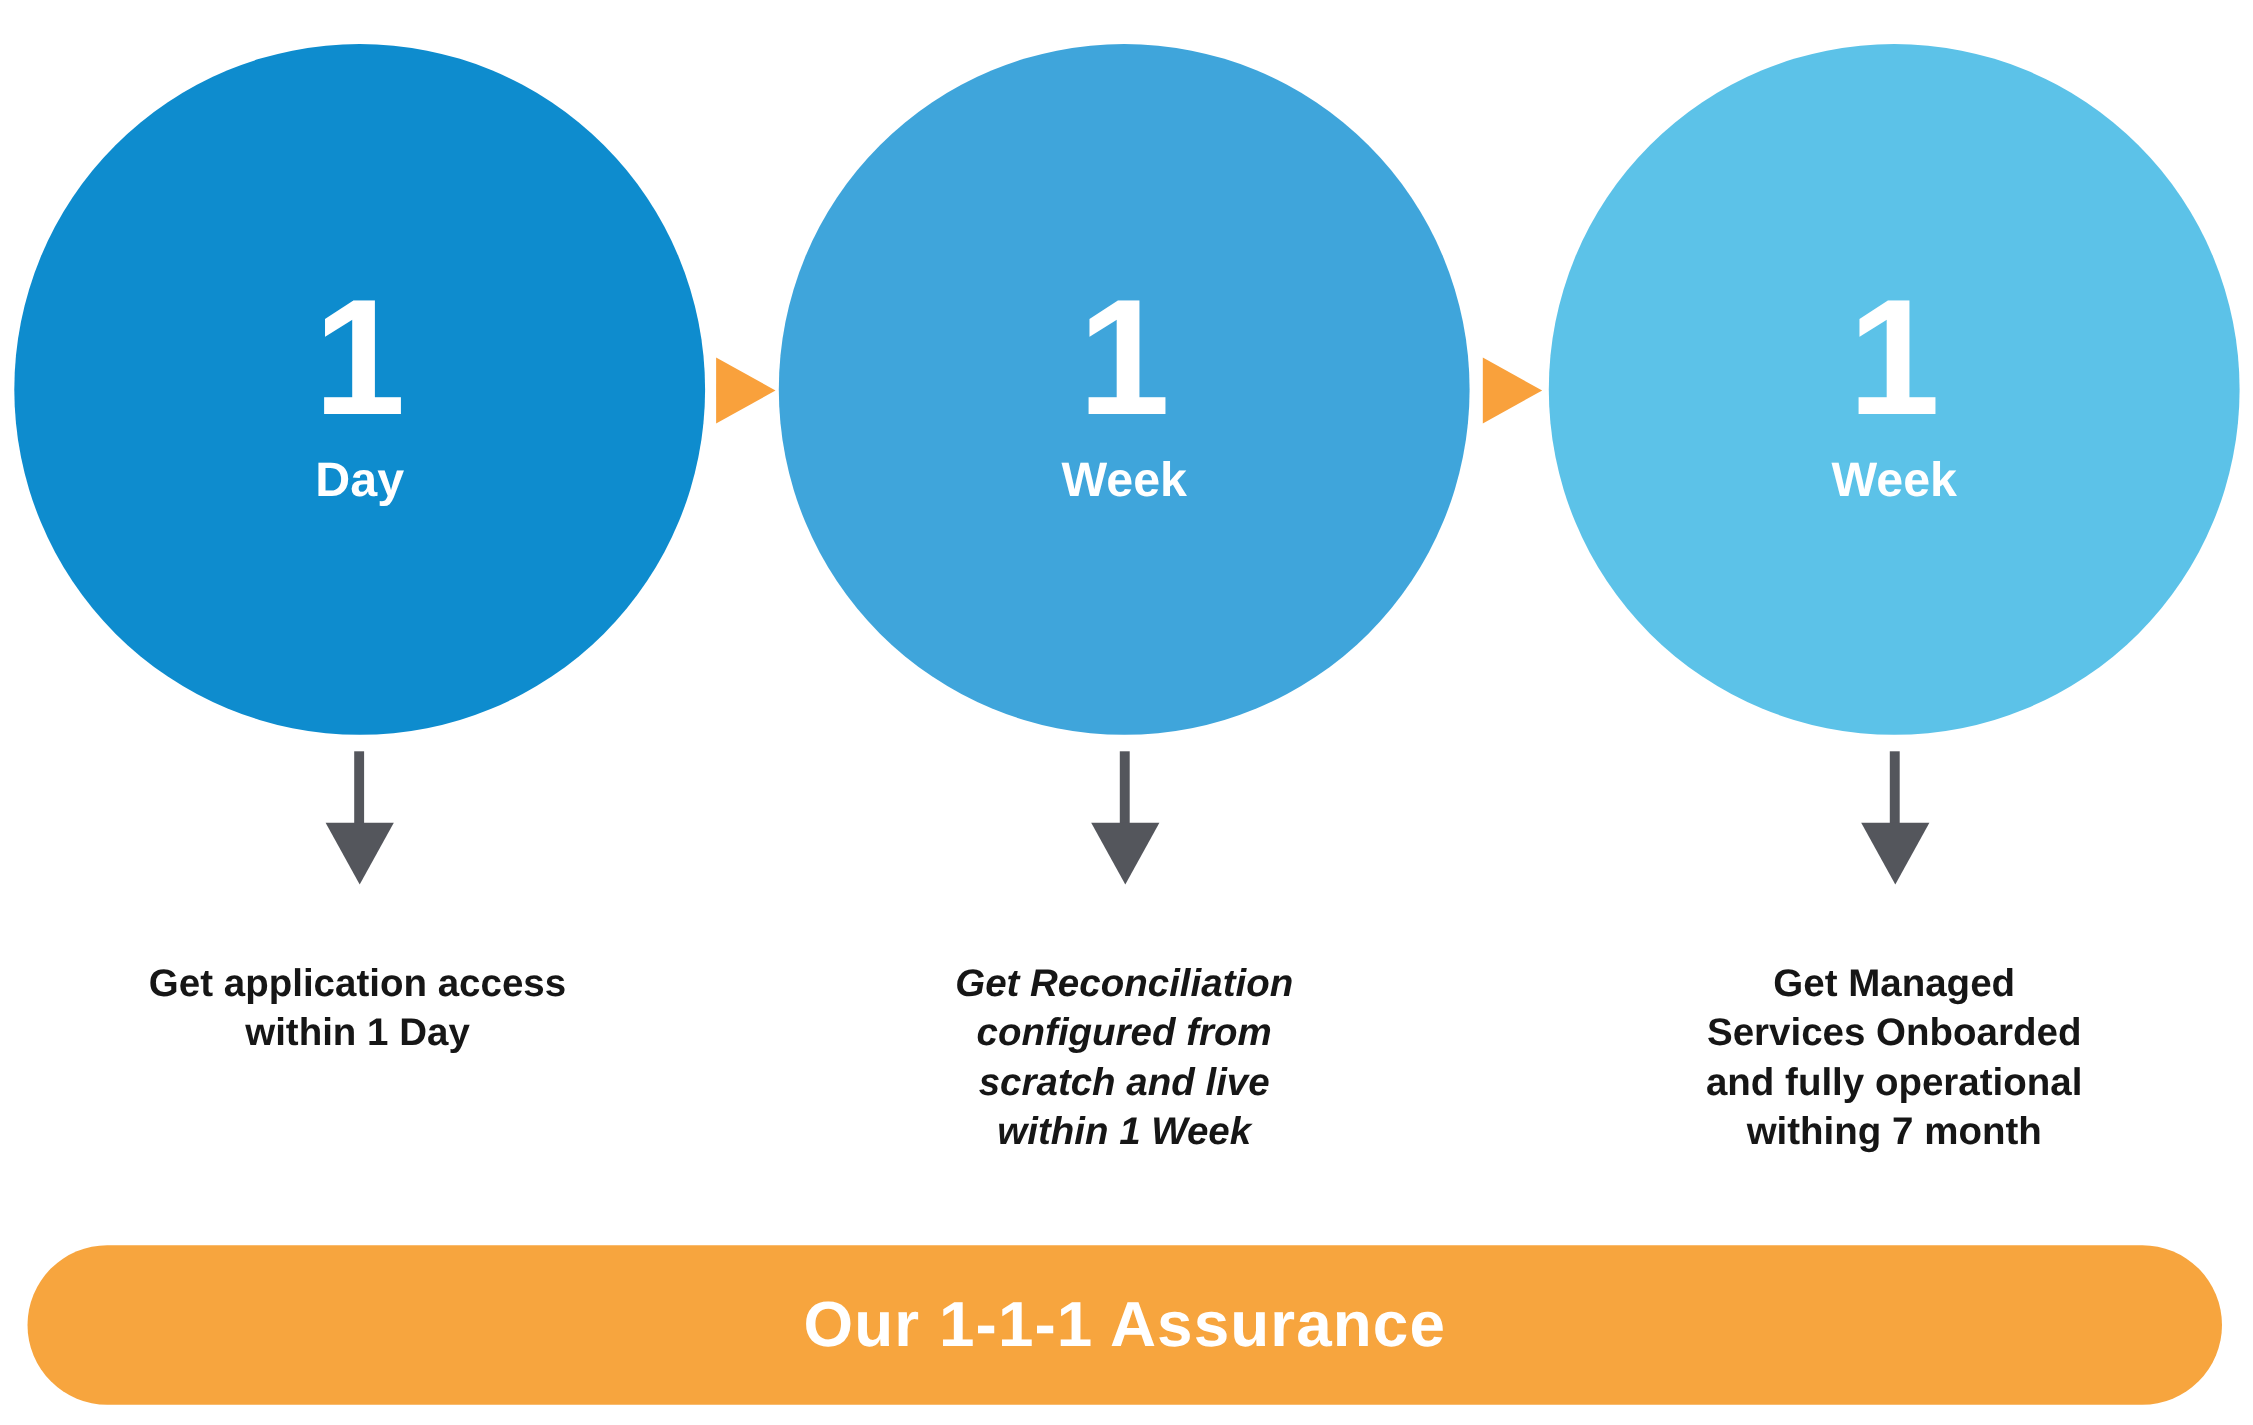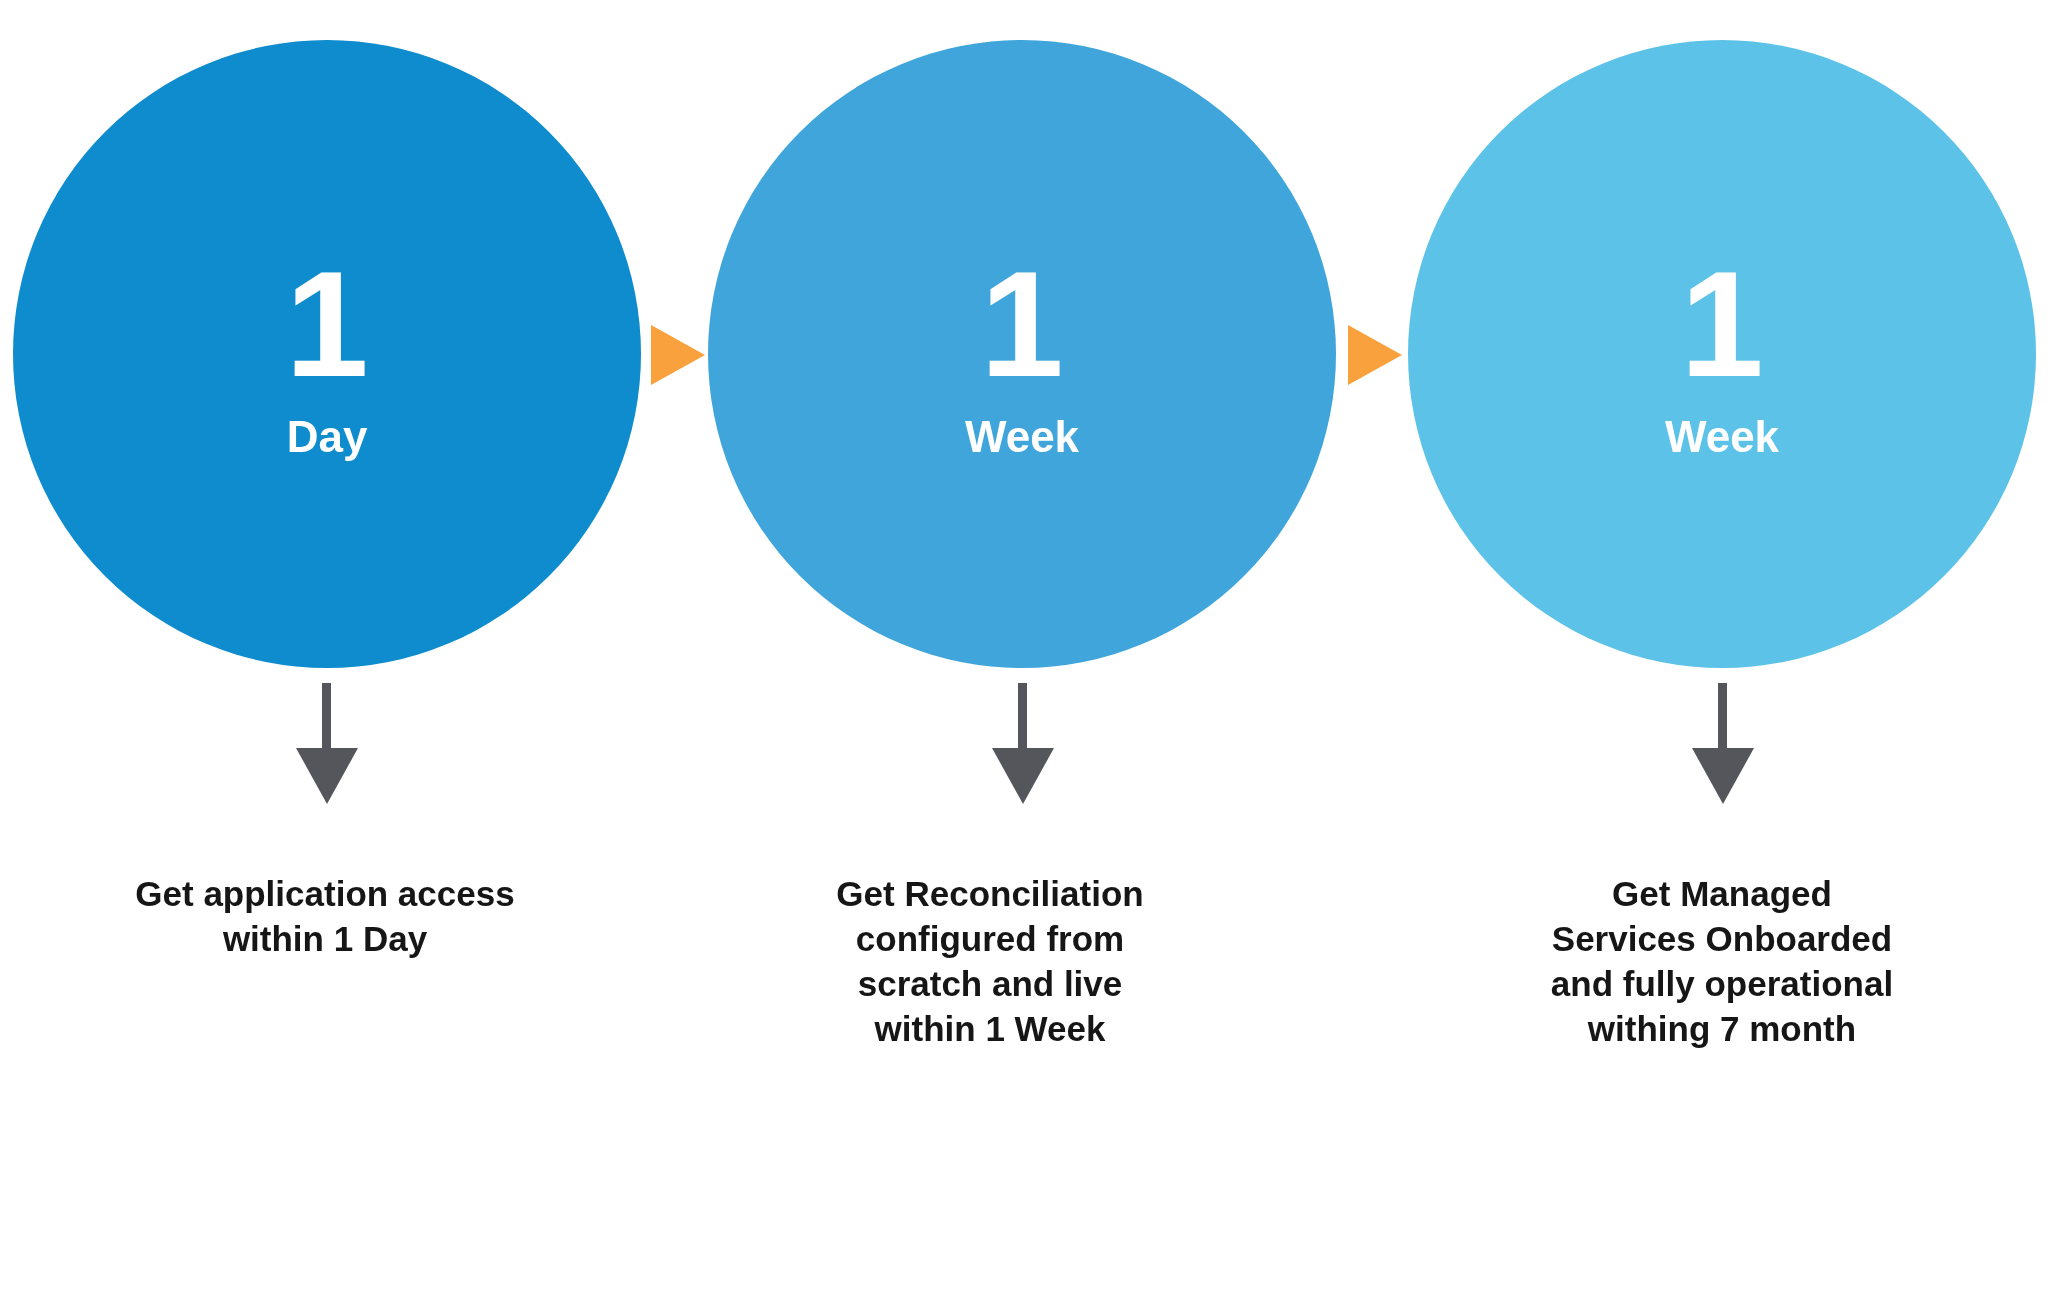--- a/index.html
+++ b/index.html
@@ -88,21 +88,21 @@
     top: 836px;
     width: 620px;
     text-align: center;
     font-size: 35px;
     font-weight: 600;
     line-height: 45px;
     color: #161616;
     white-space: pre-line;
   }
   .d0 { left: 15px; }
-  .d1 { left: 680px; }
+  .d1 { left: 712px; font-style: italic; }
   .d2 { left: 1412px; }
   
   .banner {
     position: absolute;
     left: 25px;
     top: 1132px;
     width: 1995px;
     height: 145px;
     border-radius: 74px;
     background: #F7A53E;
@@ -150,14 +150,15 @@
 within 1 Day</p>
   <p class="desc d1" style="color: rgb(22, 22, 22);">Get Reconciliation
 configured from
 scratch and live
 within 1 Week</p>
   <p class="desc d2" style="color: rgb(22, 22, 22);">Get Managed
 Services Onboarded
 and fully operational
 withing 7 month</p>
 
+  <div class="banner" style="background-color: rgb(247, 165, 62);">Our 1-1-1 Assurance</div>
 
 </div>
 
 </body></html>

